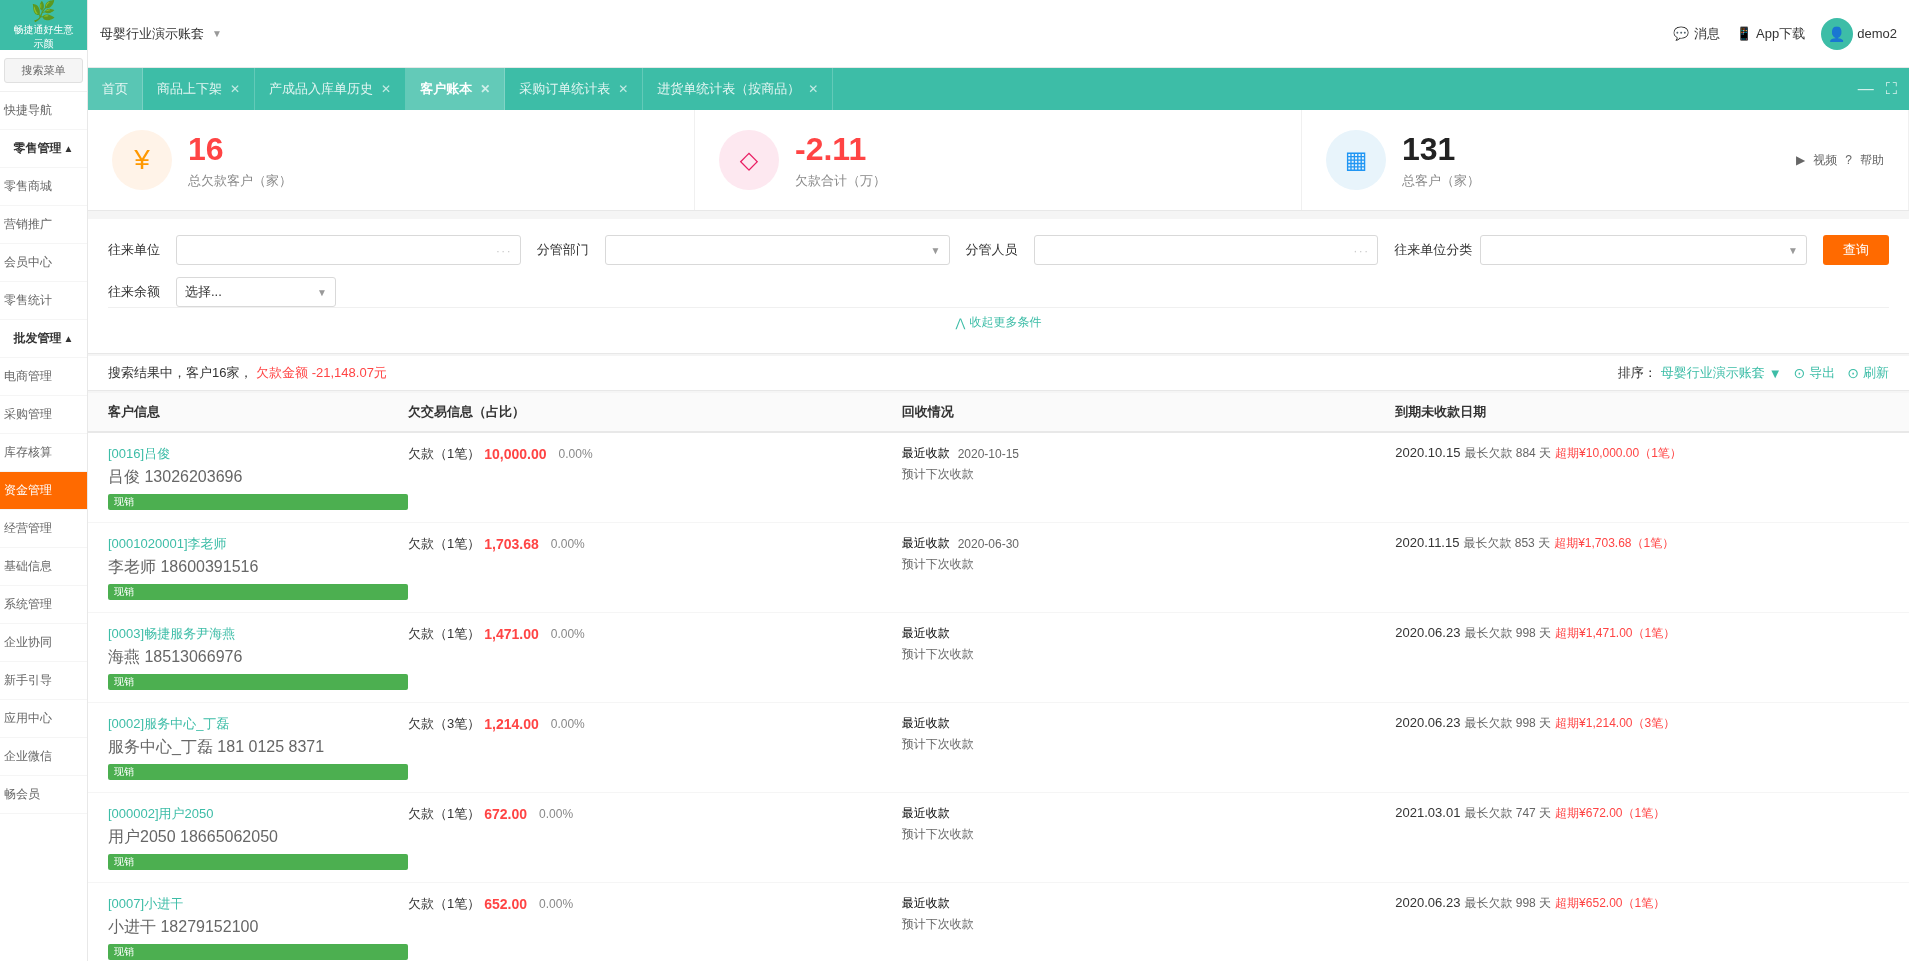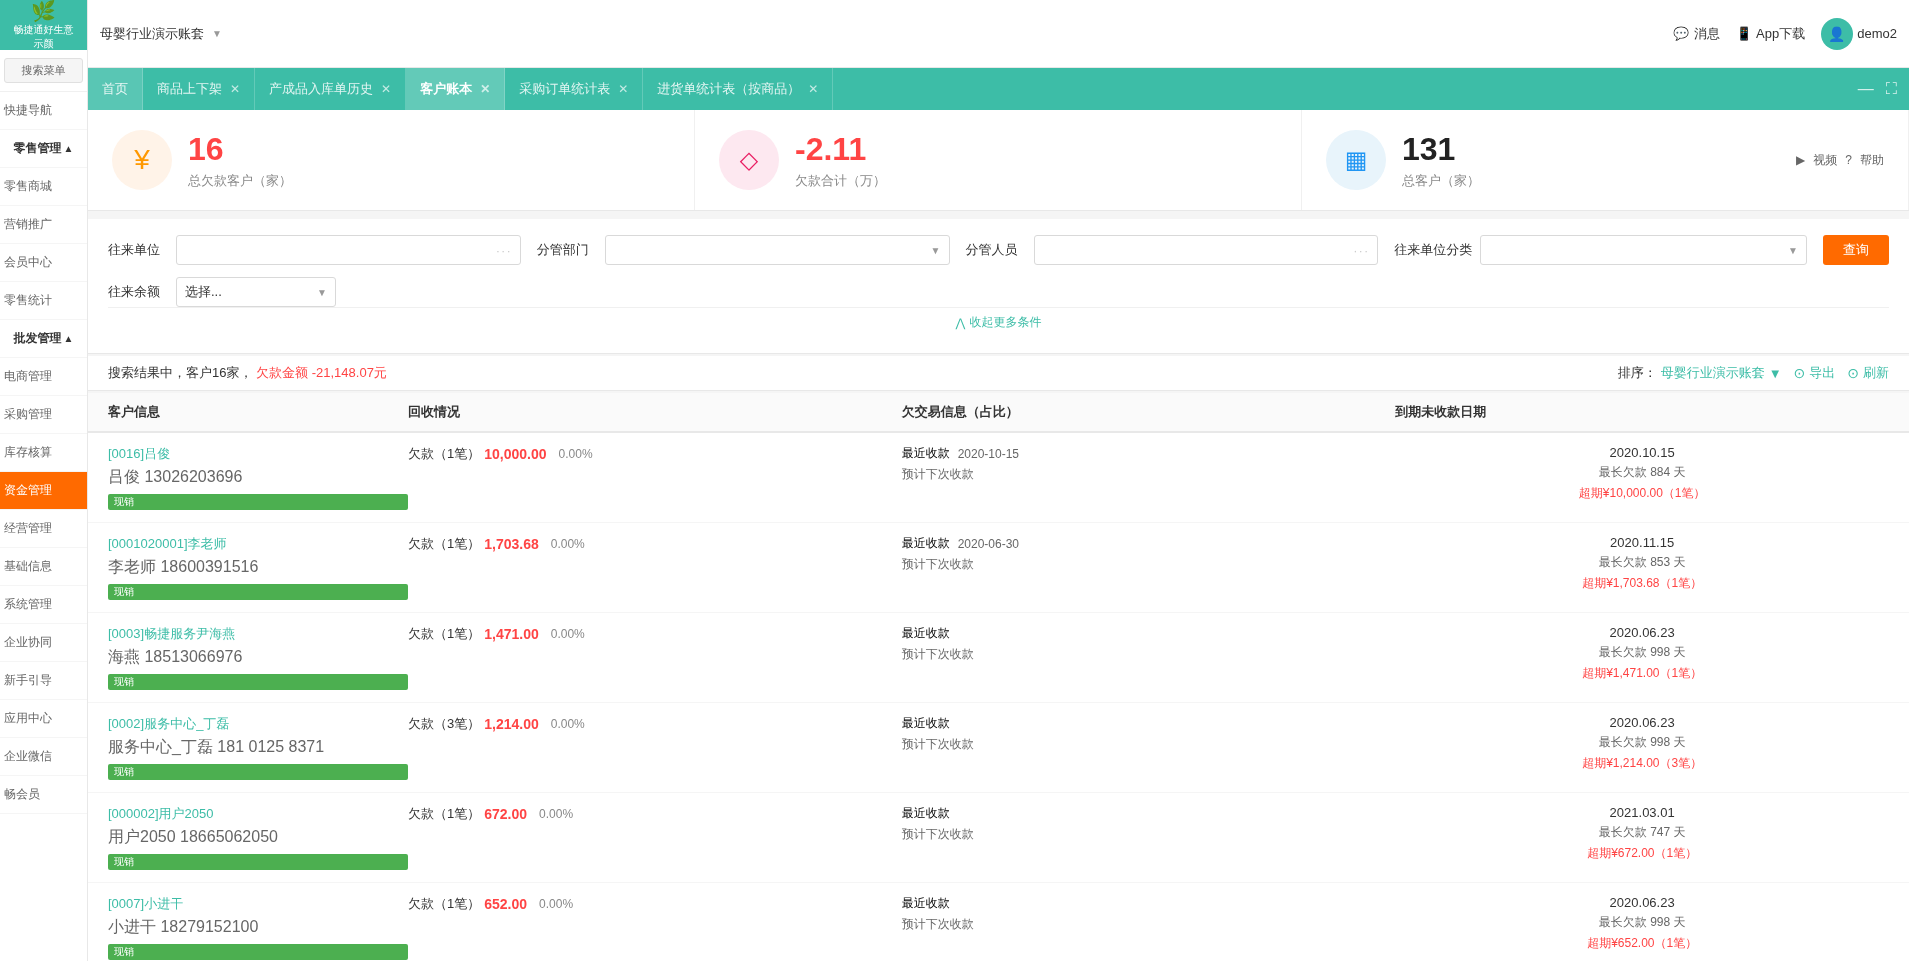--- a/index.html
+++ b/index.html
@@ -89,21 +89,21 @@
     .customer-tag { display: inline-block; background: #4caf50; color: #fff; font-size: 10px; padding: 1px 6px; border-radius: 2px; margin-top: 2px; }
     .debt-info { display: flex; gap: 4px; }
     .debt-count { font-size: 13px; color: #333; }
     .debt-amount { font-size: 14px; color: #ff4444; font-weight: bold; }
     .debt-percent { font-size: 12px; color: #888; margin-left: 8px; }
     .recovery-info { display: flex; flex-direction: column; gap: 4px; font-size: 12px; color: #666; }
     .recovery-recent { display: flex; gap: 8px; align-items: center; }
     .recovery-label { color: #000000; }
     .recovery-date { color: #666; }
     .recovery-next { color: #666; }
-    .overdue-info { display: flex; flex-direction: column; gap: 4px; font-size: 12px; text-align: center; }
+    .overdue-info { display: flex; flex-direction: row; gap: 4px; font-size: 12px; }
     .overdue-date { color: #333; font-size: 13px; }
     .overdue-detail { color: #666; }
     .overdue-link { color: #ff4444; cursor: pointer; text-decoration: none; }
     .debt-row { display: flex; align-items: center; gap: 4px; }
 
     
     ::-webkit-scrollbar { width: 6px; height: 6px; }
     ::-webkit-scrollbar-track { background: #f1f1f1; }
     ::-webkit-scrollbar-thumb { background: #ccc; border-radius: 3px; }
     .company-arrow { color: #999; font-size: 10px; margin-left: 4px; }
@@ -303,22 +303,22 @@
         <div class="action-btn">
           <span class="action-btn-icon">⊙</span>
           <span>刷新</span>
         </div>
       </div>
     </div>
 
     <div class="table-container">
       <div class="table-header" id="table-header-row">
       <div>客户信息</div>
+          <div>欠交易信息（占比）</div>
           <div>回收情况</div>
-          <div>欠交易信息（占比）</div>
           <div>到期未收款日期</div>
         </div>
       <div id="table-body">
       <div class="table-row">
             <div class="customer-info">
               <a class="customer-name" href="#">[0016]吕俊</a>
               <span class="customer-contact">吕俊 13026203696</span>
               <span class="customer-tag">现销</span>
             </div>
             <div class="debt-info">

